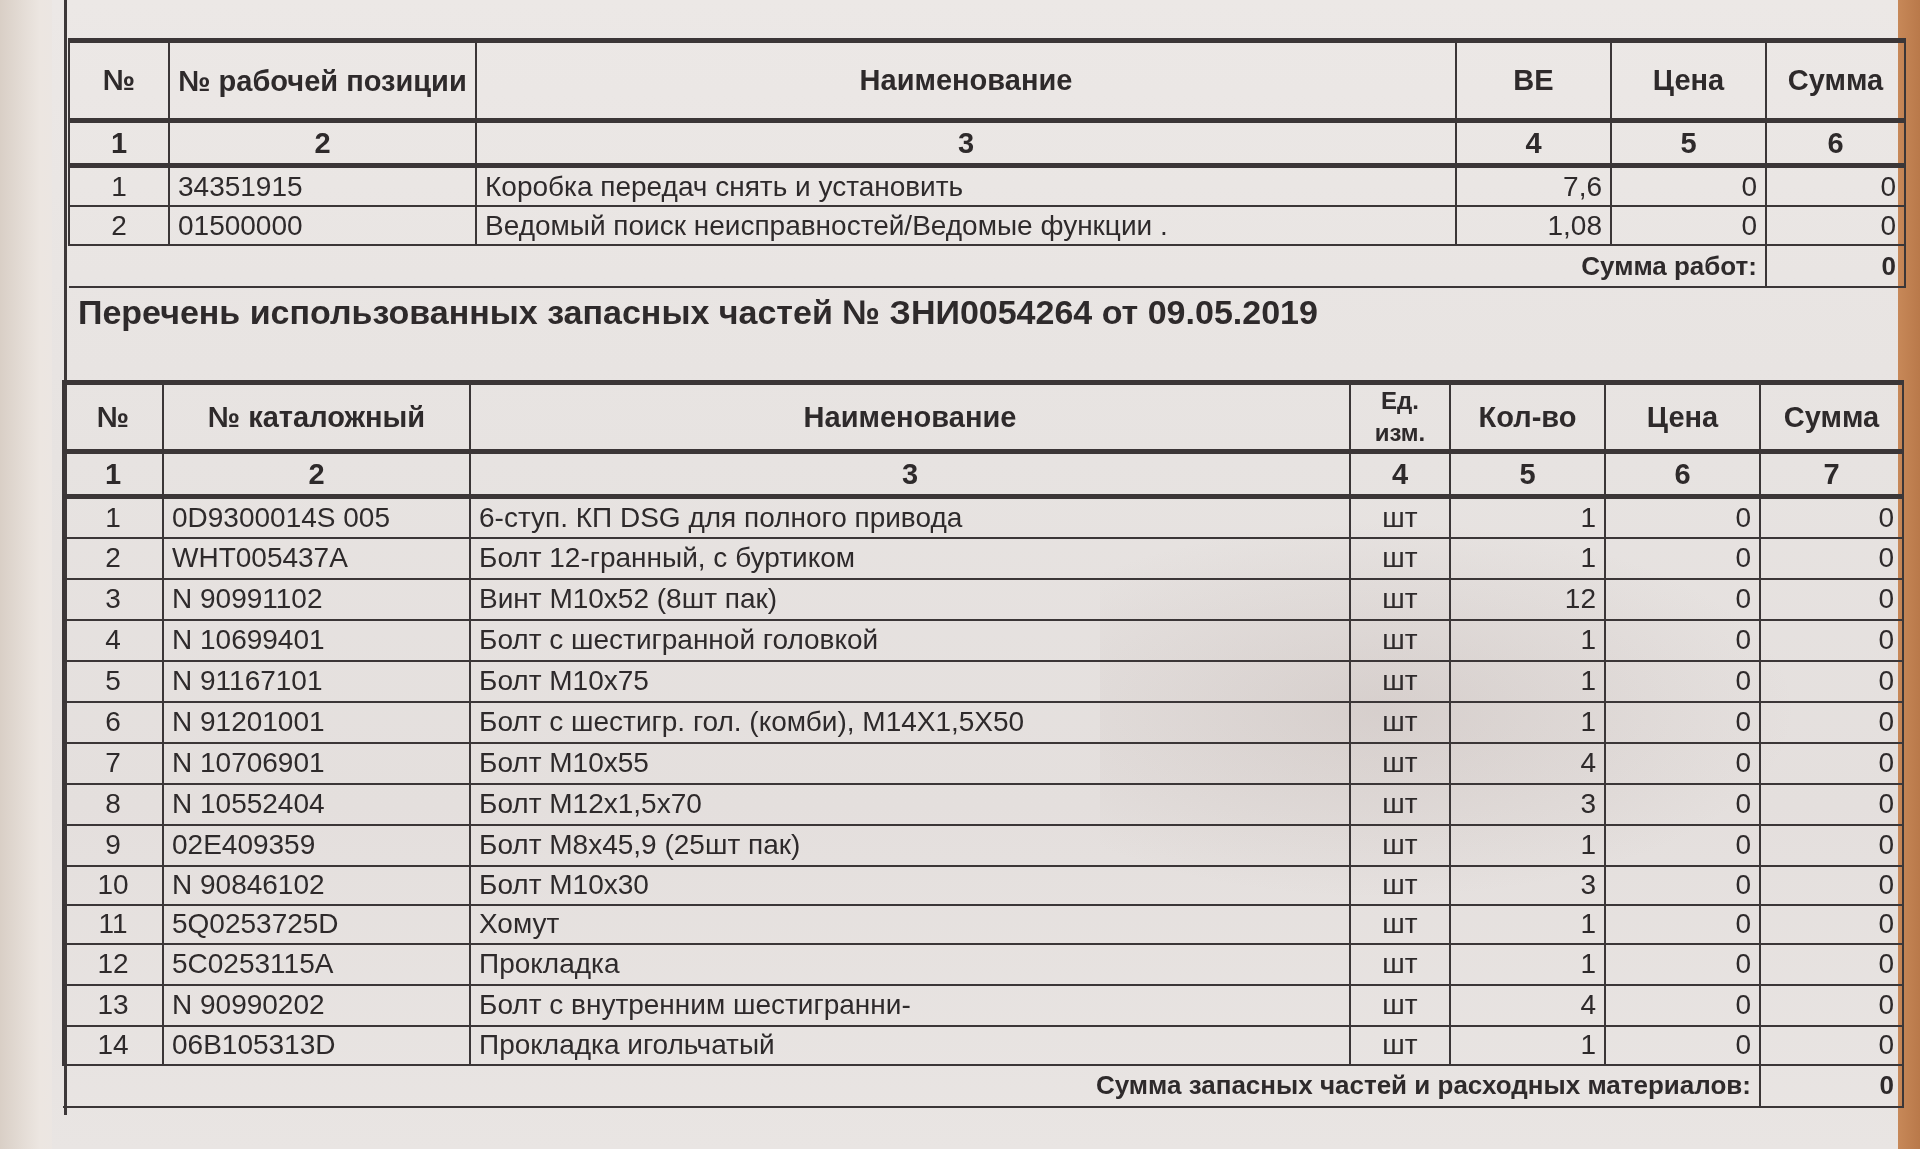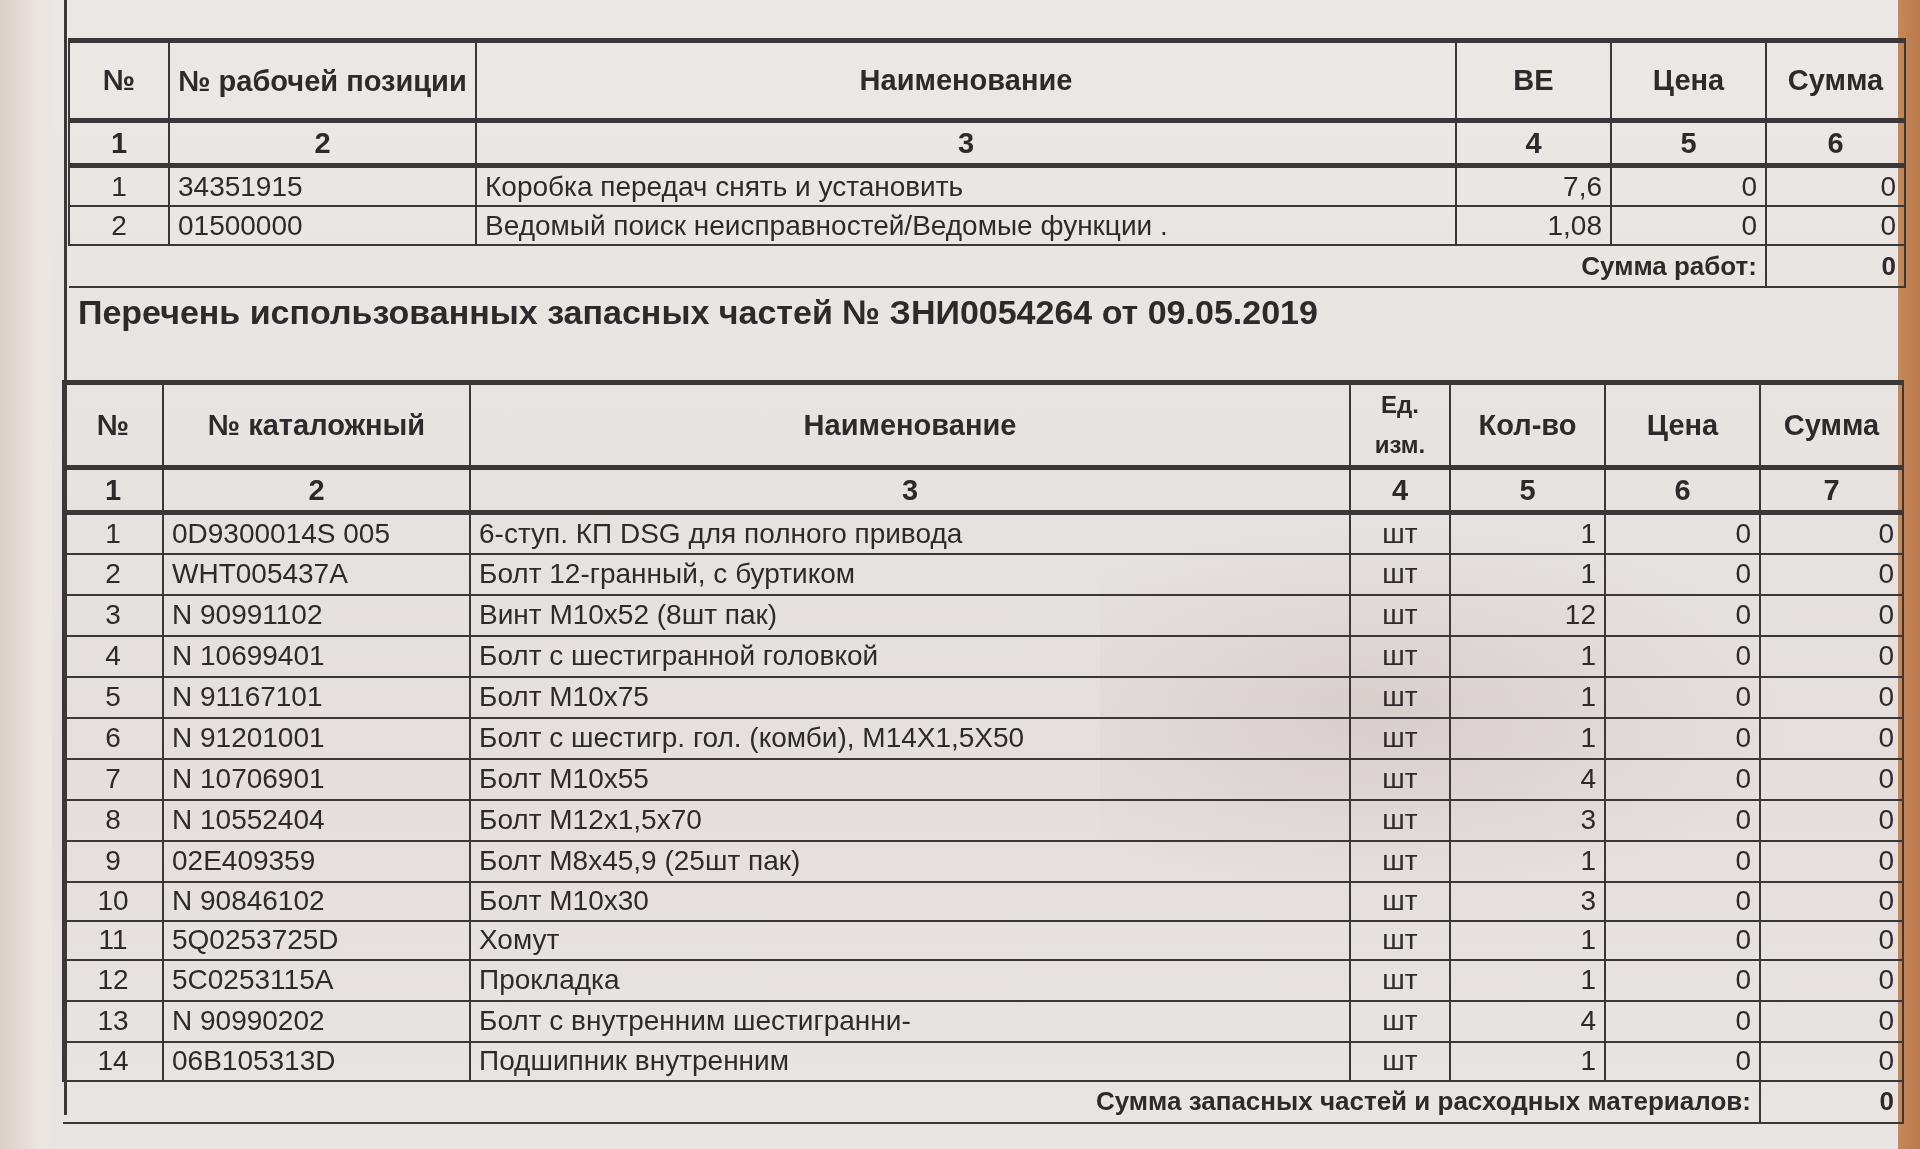--- a/index.html
+++ b/index.html
@@ -30,21 +30,21 @@
   .head { border-top:5px solid #3b3637; }
   .nums th { font-weight:bold; font-size:29px; text-align:center; height:40px; border-bottom:5px solid #3b3637; border-top:5px solid #3b3637; }
   .row td { font-size:28px; height:37px; }
   .c { text-align:center; }
   .r { text-align:right; }
   .l { text-align:left;margin-top:47px; }
   .total td { font-size:26px; font-weight:bold; height:40px; }
   .caption {
     position:absolute; left:78px; top:293px; font-size:34px; font-weight:bold; white-space:nowrap;
   }
-  .smallhead { font-size:24px !important; line-height:40px; }
+  .smallhead { font-size:24px !important; line-height:32px; }
 </style>
 </head>
 <body>
 
 <div class="paper"></div>
 <div class="shade"></div>
 
 <table class="t1">
   <colgroup>
     <col style="width:100px">
@@ -240,21 +240,21 @@
         <td class="l">N  90990202</td>
         <td class="l">Болт с внутренним шестигранни-</td>
         <td class="c">шт</td>
         <td class="r">4</td>
         <td class="r">0</td>
         <td class="r">0</td>
       </tr>
       <tr class="row" style="height: 24px;">
         <td class="c">14</td>
         <td class="l">06B105313D</td>
-        <td class="l">Подшипник внутренним</td>
+        <td class="l">Прокладка игольчатый</td>
         <td class="c">шт</td>
         <td class="r">1</td>
         <td class="r">0</td>
         <td class="r">0</td>
       </tr>
     </tbody>
   <tbody>
       <tr class="total">
     <td colspan="6" class="r" style="border-left:none">Сумма запасных частей и расходных материалов:</td>
     <td class="r">0</td>

